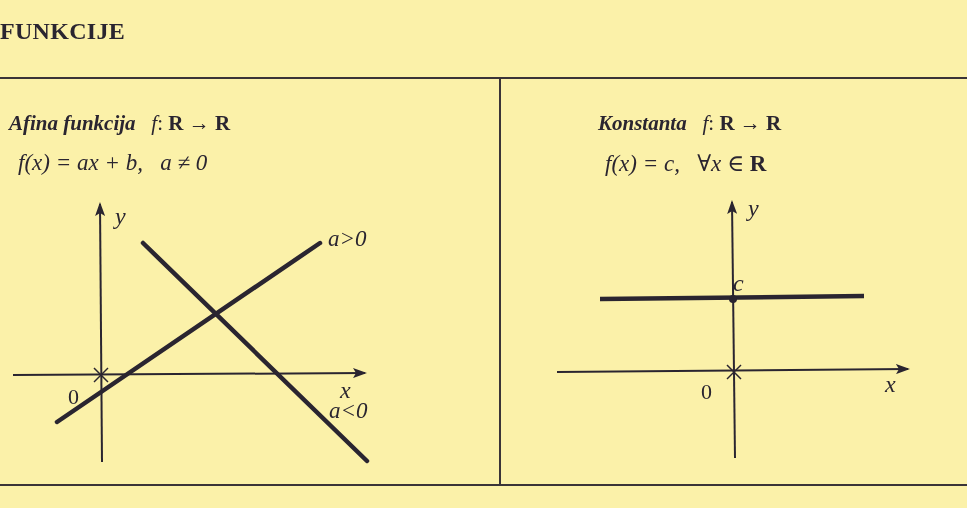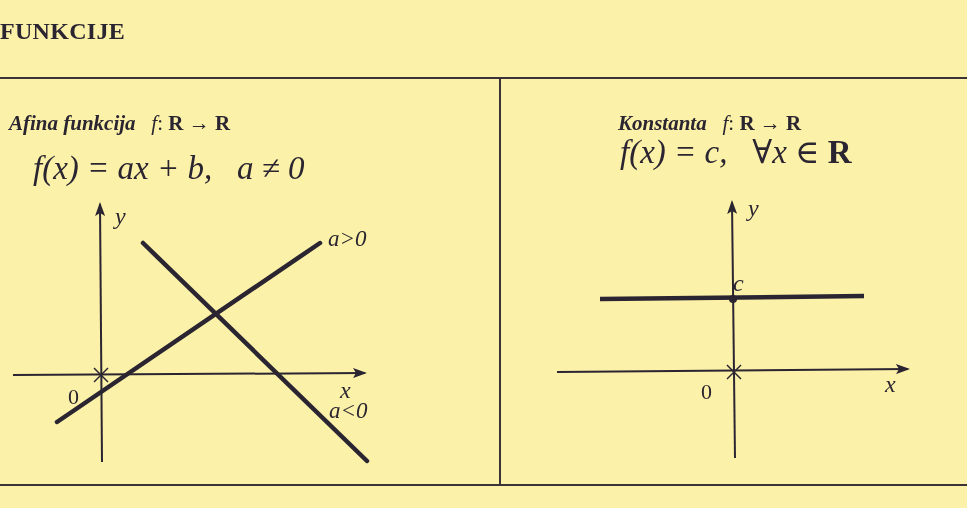--- a/index.html
+++ b/index.html
@@ -16,21 +16,21 @@
     letter-spacing: 0.3px;
   }
   .hline { position: absolute; height: 2px; background: #3a3438; }
   .vline { position: absolute; width: 2px; background: #3a3438; }
   .heading {
     position: absolute; font-size: 21px; white-space: nowrap;
   }
   .heading .name { font-weight: bold; font-style: italic; }
   .heading .it { font-style: italic; }
   .heading .b { font-weight: bold; }
-  .formula { position: absolute; font-size: 33px; white-space: nowrap; margin-left: 15px; }
+  .formula { position: absolute; font-size: 23px; white-space: nowrap; }
   .formula .it { font-style: italic; }
   .formula .b { font-weight: bold; }
   svg.graph { position: absolute; left: 0; top: 0; }
   svg text { font-family: "Liberation Serif", "DejaVu Serif", serif; fill: #2a2530; }
 </style>
 </head>
 <body>
 
 <div class="title">FUNKCIJE</div>
 
@@ -43,28 +43,28 @@
   <span class="it">f</span><span>:</span>
   <span class="b">R</span>
   <span>→</span>
   <span class="b">R</span>
 </div>
 <div class="formula" style="left:18px; top:150px;">
   <span class="it">f(x) = </span><span class="it">ax + b,</span>&nbsp;&nbsp;
   <span class="it">a ≠ 0</span>
 </div>
 
-<div class="heading" style="left:618px; top:111px;">
+<div class="heading" style="left:598px; top:111px;">
   <span class="name">Konstanta</span>&nbsp;&nbsp;
   <span class="it">f</span><span>:</span>
   <span class="b">R</span>
   <span>→</span>
   <span class="b">R</span>
 </div>
-<div class="formula" style="left:605px; top:132px;text-align:right;">
+<div class="formula" style="left:605px; top:150px;text-align:right;">
   <span class="it">f(x) = </span><span class="it">c,</span>&nbsp;&nbsp;
   <span class="it">∀x ∈ </span><span class="b">R</span>
 </div>
 
 <svg class="graph" width="967" height="508" viewBox="0 0 967 508">
   <defs>
     <marker id="arr" markerWidth="14" markerHeight="10" refX="12" refY="5" orient="auto" markerUnits="userSpaceOnUse">
       <path d="M0,0 L14,5 L0,10 L3,5 Z" fill="#2a2530"></path>
     </marker>
   </defs>

